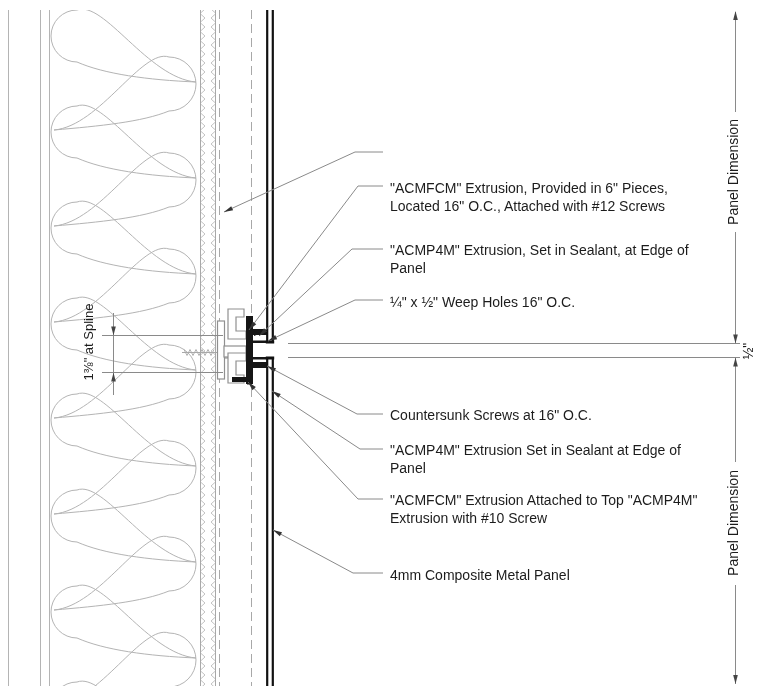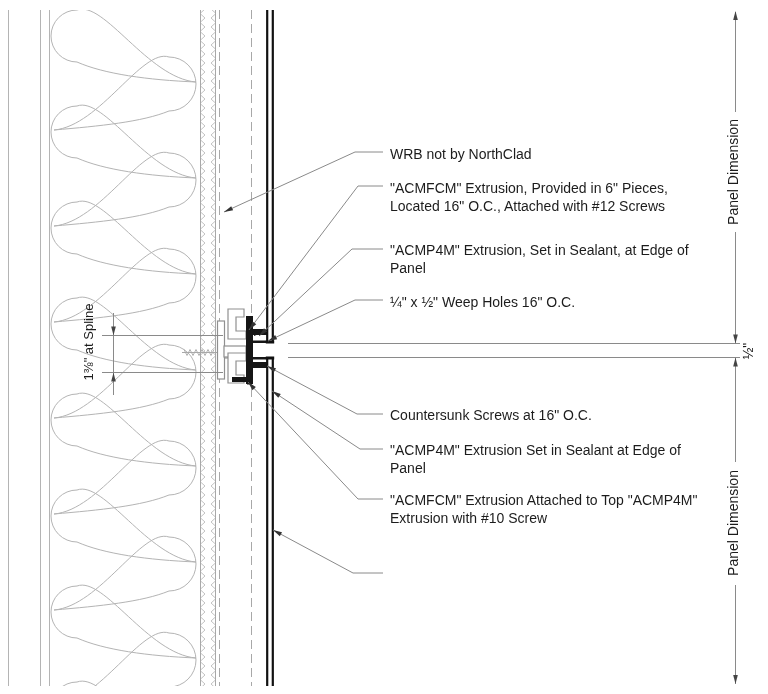--- a/index.html
+++ b/index.html
@@ -123,29 +123,29 @@
         <polygon points="267,366 276.0235294117647,368.2058823529412 273.8588235294118,372.2647058823529" fill="#333333"></polygon>
         <polyline points="383,449 360,449 272,391" fill="none" stroke="#8a8a8a" stroke-width="1"></polyline>
         <polygon points="272,391 280.78034457445926,394.0324163885857 278.24890310864373,397.87322412982314" fill="#333333"></polygon>
         <polyline points="383,499 358,499 248,382" fill="none" stroke="#8a8a8a" stroke-width="1"></polyline>
         <polygon points="248,382 255.8404858045236,386.9816445426248 252.4890844384728,390.132534715835" fill="#333333"></polygon>
         <polyline points="383,573 353,573 273,530" fill="none" stroke="#8a8a8a" stroke-width="1"></polyline>
         <polygon points="273,530 282.01633873395144,532.2350919074272 279.8385004123303,536.2868841336992" fill="#333333"></polygon>
       </g>
   </svg>
 
-  <div class="callout" style="top:145px">WRB not by NorthClad</div>
   <div class="callout" style="top:179px">"ACMFCM" Extrusion, Provided in 6" Pieces,
 Located 16" O.C., Attached with #12 Screws</div>
   <div class="callout" style="top:241px">"ACMP4M" Extrusion, Set in Sealant, at Edge of
 Panel</div>
   <div class="callout" style="top:293px">¼" x ½" Weep Holes 16" O.C.</div>
   <div class="callout" style="top:406px">Countersunk Screws at 16" O.C.</div>
   <div class="callout" style="top:441px">"ACMP4M" Extrusion Set in Sealant at Edge of
 Panel</div>
   <div class="callout" style="top:491px">"ACMFCM" Extrusion Attached to Top "ACMP4M"
 Extrusion with #10 Screw</div>
+  <div class="callout" style="top:566px">4mm Composite Metal Panel</div>
 
   <div class="vtext" style="left:88px;top:342px;font-size:13px">1⅜" at Spline</div>
   <div class="vtext" style="left:733px;top:172px">Panel Dimension</div>
   <div class="vtext" style="left:748px;top:351px">½"</div>
   <div class="vtext" style="left:733px;top:523px">Panel Dimension</div>
 </div>
 
 </body></html>

